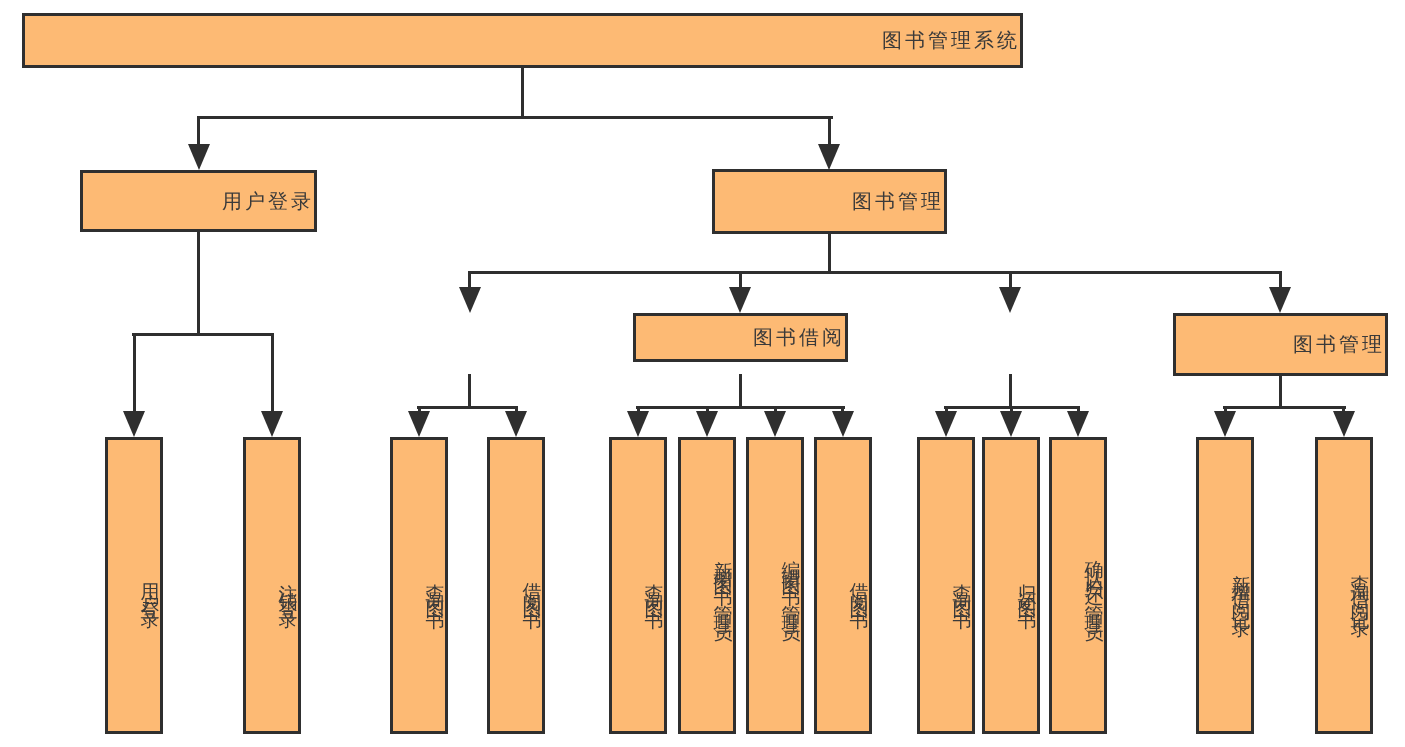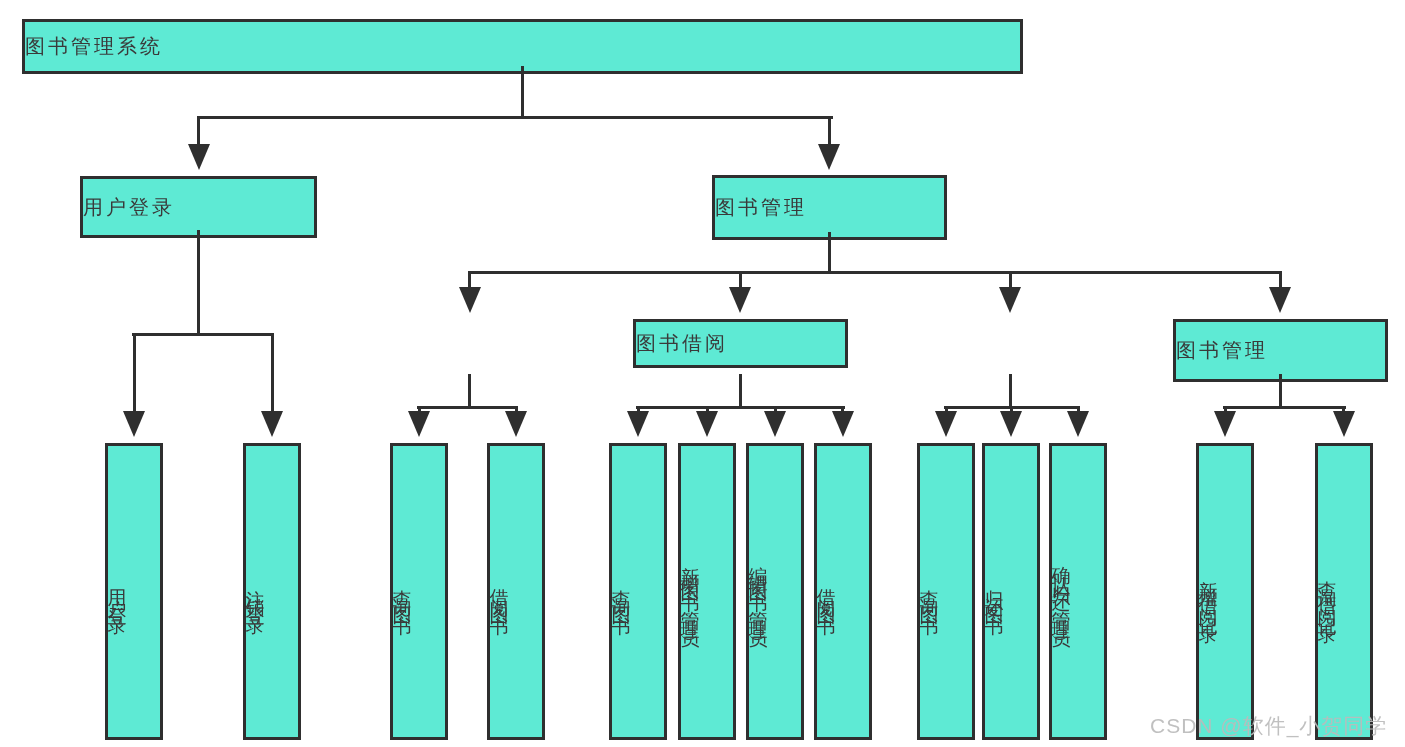--- a/index.html
+++ b/index.html
@@ -5,26 +5,25 @@
   html,body{margin:0;padding:0;background:#ffffff;}
   .canvas{
     position:relative;
     width:1405px;height:747px;
     background:#ffffff;
     font-family:"Liberation Sans","DejaVu Sans",sans-serif;
     overflow:hidden;
   }
   .box{
     position:absolute;
-    background:#5eead4;
+    background:#fdba74;
     border:3px solid #2f2f2f;
     box-sizing:border-box;
-    display:flex;align-items:center;justify-content:flex-start;
+    display:flex;align-items:center;justify-content:flex-end;
     color:#3a3a3a;
-    margin-top:6px;
   }
   .hlabel{font-size:20px;letter-spacing:3px;white-space:nowrap;}
   .leaf .vlabel{
     writing-mode:vertical-rl;
     text-orientation:upright;
     font-size:19px;
     letter-spacing:9px;
     line-height:1;
     color:#3a3a3a;
   }
@@ -165,15 +164,14 @@
     <span class="vlabel">确认归还（管理员）</span>
   </div>
 
   <div class="box leaf" style="left:1196px;top:437px;width:58px;height:297px">
     <span class="vlabel">新增借阅记录</span>
   </div>
   <div class="box leaf" style="left:1315px;top:437px;width:58px;height:297px">
     <span class="vlabel">查询借阅记录</span>
   </div>
 
-  <div class="watermark">CSDN @软件_小贺同学</div>
 
 </div>
 
 </body></html>

